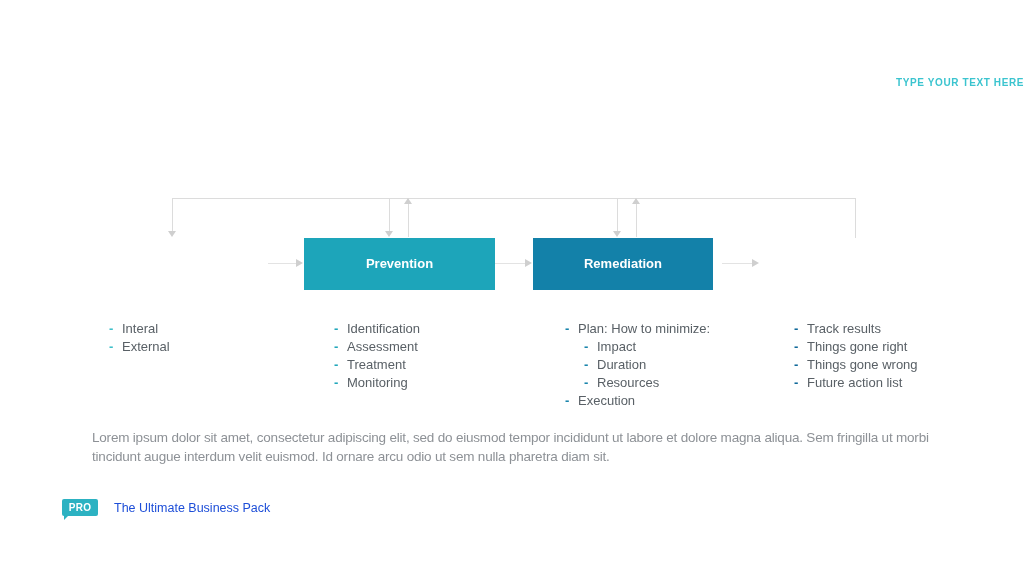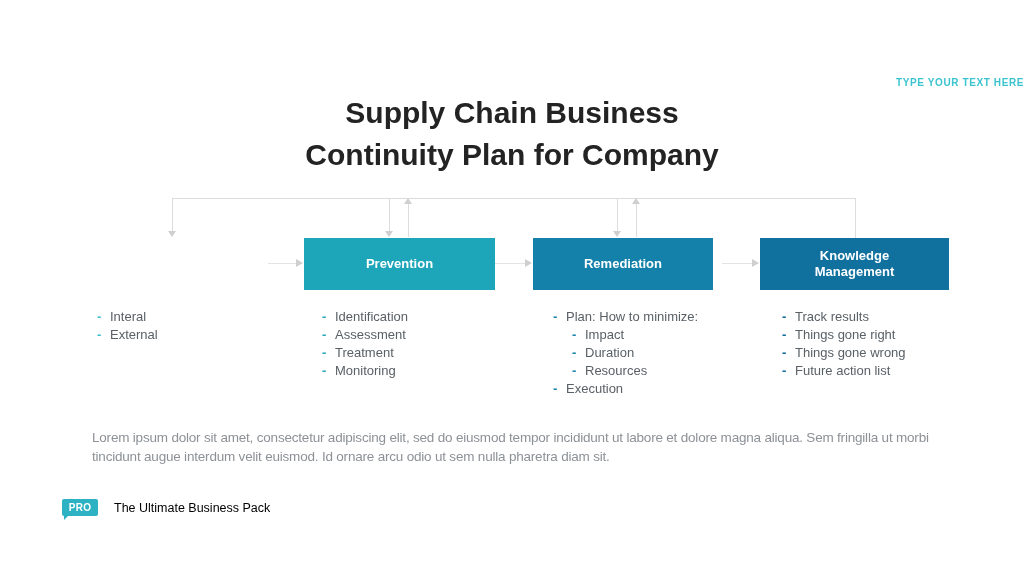--- a/index.html
+++ b/index.html
@@ -28,21 +28,21 @@
   .box{
     position:absolute;top:238px;height:52px;display:flex;align-items:center;justify-content:center;
     color:#ffffff;font-size:13px;font-weight:700;text-align:center;line-height:16px;
   }
   .box-awareness{left:76px;width:192px;background:#4fc3cc;}
   .box-prevention{left:304px;width:191px;background:#1da5ba;}
   .box-remediation{left:533px;width:180px;background:#1381a9;}
   .box-knowledge{left:760px;width:189px;background:#10719f;}
   .box-knowledge .box-label{max-width:110px;}
   
-  .col-list{position:absolute;top:308px;margin:0;padding:0;list-style:none;
+  .col-list{position:absolute;top:308px;margin:12px;padding:0;list-style:none;
     font-size:13px;line-height:18px;color:#596066;}
   .col-list li{position:relative;padding-left:13px;white-space:nowrap;}
   .col-list li::before{content:"-";position:absolute;left:0;top:0;font-weight:700;}
   .col-list li.sub{margin-left:19px;}
   .list-awareness{left:97px;}   .list-awareness  li::before{color:#3fc0ca;}
   .list-prevention{left:322px;} .list-prevention li::before{color:#22a7bb;}
   .list-remediation{left:553px;}.list-remediation li::before{color:#1a85ac;}
   .list-knowledge{left:782px;}  .list-knowledge  li::before{color:#10699a;}
   
   .body-paragraph{
@@ -53,32 +53,28 @@
   .footer{position:absolute;left:62px;top:499px;display:flex;align-items:center;}
   .pro-badge{
     position:relative;width:36px;height:17px;background:#2cb2c2;border-radius:2px;
     color:#ffffff;font-size:10px;font-weight:700;letter-spacing:0.3px;
     display:flex;align-items:center;justify-content:center;
   }
   .pro-badge::after{
     content:"";position:absolute;left:2px;bottom:-4px;width:0;height:0;
     border-top:5px solid #2cb2c2;border-right:5px solid transparent;
   }
-  .brand-text{margin-left:16px;font-size:12.5px;color:#000000;}
+  .brand-text{margin-left:16px;font-size:12.5px;color:#1d4ed8;}
 </style>
 </head>
 <body>
 
 <div class="slide">
 
   <div class="kicker">TYPE YOUR TEXT HERE</div>
-  <div class="title">
-    <div>Supply Chain Business</div>
-    <div>Continuity Plan for Company</div>
-  </div>
 
   <div class="hline" style="left:172px;top:198px;width:684px;"></div>
   <div class="vline" style="left:172px;top:198px;height:33px;"></div>
   <div class="arrow-down" style="left:168px;top:231px;"></div>
   <div class="vline" style="left:389px;top:198px;height:33px;"></div>
   <div class="arrow-down" style="left:385px;top:231px;"></div>
   <div class="vline" style="left:408px;top:204px;height:33px;"></div>
   <div class="arrow-up" style="left:404px;top:198px;"></div>
   <div class="vline" style="left:617px;top:198px;height:33px;"></div>
   <div class="arrow-down" style="left:613px;top:231px;"></div>
@@ -91,23 +87,20 @@
   <div class="flow-line" style="left:495px;top:263px;width:30px;"></div>
   <div class="arrow-right" style="left:525px;top:259px;"></div>
   <div class="flow-line" style="left:722px;top:263px;width:30px;"></div>
   <div class="arrow-right" style="left:752px;top:259px;"></div>
 
   <div class="box box-prevention">
     <span class="box-label">Prevention</span>
   </div>
   <div class="box box-remediation">
     <span class="box-label">Remediation</span>
-  </div>
-  <div class="box box-knowledge">
-    <span class="box-label">Knowledge Management</span>
   </div>
 
   <ul class="col-list list-awareness">
     <li>Interal</li>
     <li>External</li>
   </ul>
   <ul class="col-list list-prevention">
     <li>Identification</li>
     <li>Assessment</li>
     <li>Treatment</li>

